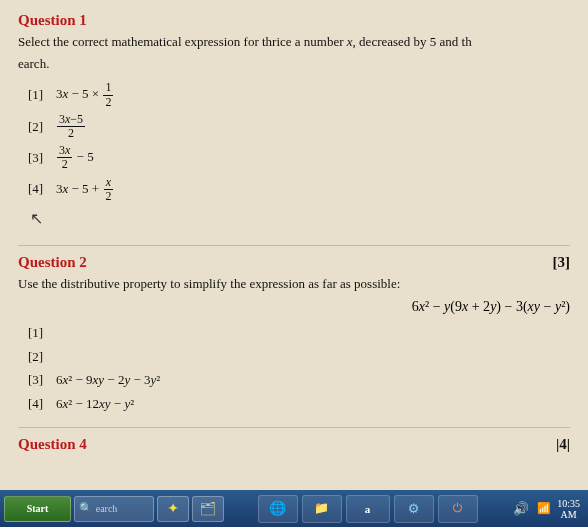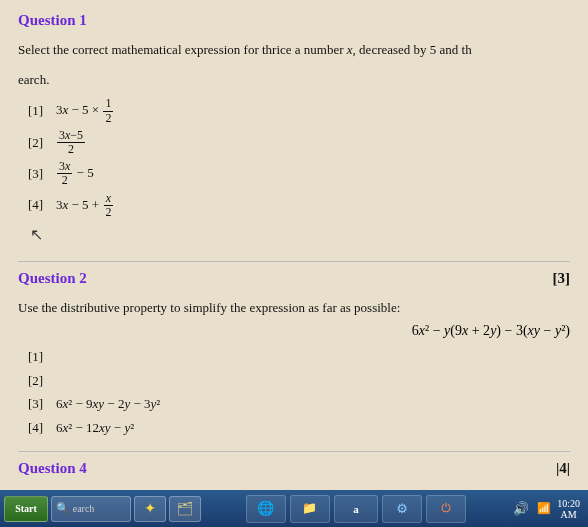--- a/index.html
+++ b/index.html
@@ -26,33 +26,33 @@
 
     .question-header {
       display: flex;
       justify-content: space-between;
       align-items: flex-start;
     }
 
     .question-title {
       font-weight: bold;
       font-size: 15px;
-      color: #6d28d9;
+      color: #b91c1c;
     }
 
     .question-marks {
       font-size: 15px;
       font-weight: bold;
       color: #111;
     }
 
     .question-text {
       font-size: 13px;
       color: #111;
-      margin-top: 12px;
+      margin-top: 4px;
       line-height: 1.4;
       max-width: 520px;
     }
 
     .options-block {
       margin-top: 8px;
       margin-left: 10px;
     }
 
     .option-row {
@@ -286,21 +286,21 @@
     <div class="question-header">
       <span class="question-title">Question 4</span>
       <span class="question-marks">|4|</span>
     </div>
   </div>
 
 </div>
 
 <div class="taskbar">
 
-  <div class="taskbar-btn" style="width:44px; background:linear-gradient(to bottom,#4a8a3c,#2a6a1c); padding:8px 6px;">
+  <div class="taskbar-btn" style="width:67px; background:linear-gradient(to bottom,#4a8a3c,#2a6a1c); padding:8px 6px;">
     <span style="color:white; font-size:10px; font-weight:bold;">Start</span>
   </div>
 
   <div class="taskbar-btn" style="width:80px; justify-content:flex-start; padding: 0 4px; gap:3px;">
     <span style="color:#aaddff; font-size:11px;">🔍</span>
     <span style="color:#ccc; font-size:10px;">earch</span>
   </div>
 
   <div class="taskbar-btn" style="width:32px;">
     <span style="color:#ffdd44; font-size:14px;">✦</span>
@@ -329,17 +329,17 @@
   </div>
 
   <div class="taskbar-right">
     <div class="tray-icon">
       <span style="font-size:13px;">🔊</span>
     </div>
     <div class="tray-icon">
       <span style="font-size:11px;">📶</span>
     </div>
     <div class="taskbar-clock">
-      <div>10:20</div>
+      <div>10:35</div>
       <div>AM</div>
     </div>
   </div>
 </div>
 
 </body></html>

